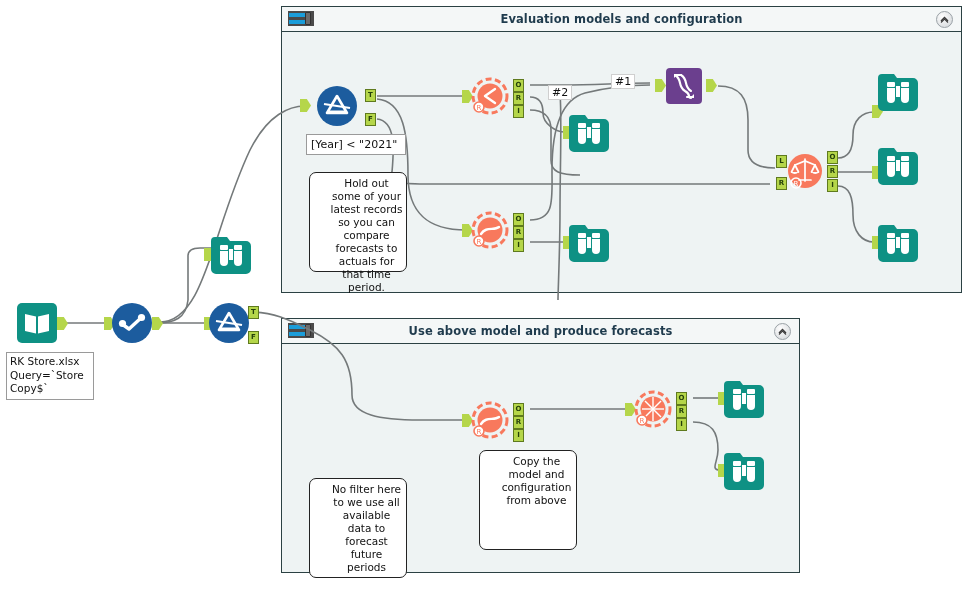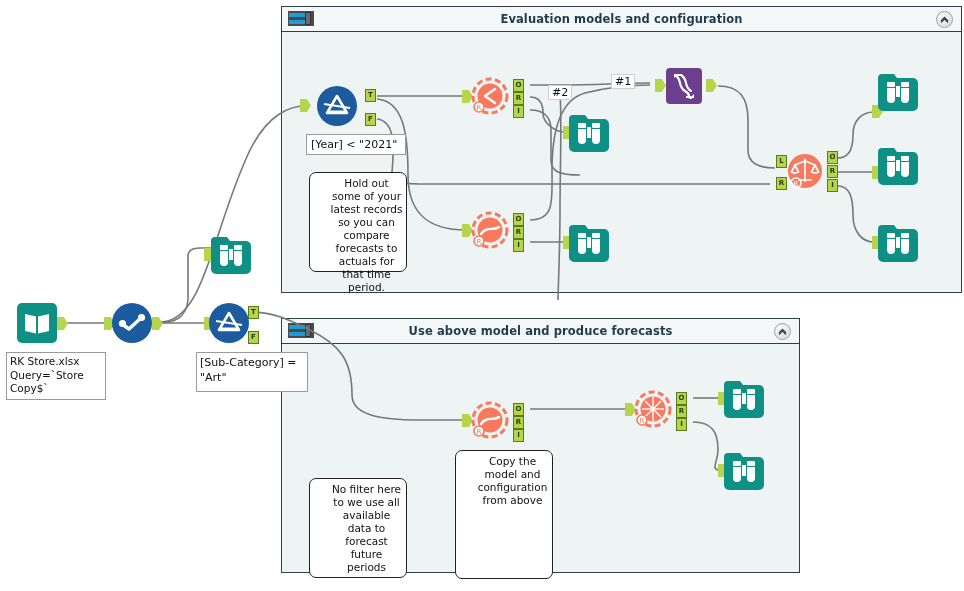--- a/index.html
+++ b/index.html
@@ -134,21 +134,21 @@
   <div class="tool" style="left:17px;top:303px;">
     <svg width="40" height="40" viewBox="0 0 40 40">
       <rect x="0" y="0" width="40" height="40" rx="5" fill="#0e9184"></rect>
       <path d="M8 11 L19 13.5 L19 30.5 L8 28 Z" fill="#fff"></path>
       <path d="M32 11 L21 13.5 L21 30.5 L32 28 Z" fill="#fff"></path>
       <rect x="19.2" y="13.4" width="1.6" height="17" fill="#0e9184"></rect>
     </svg>
   </div>
   <div class="anchor in" style="left:57px;top:317px;"></div>
 
-  <div class="note flat" style="left:6px;top:352px;width:100px;height:48px;font-size:10.5px;line-height:13.5px;padding:2px 3px;">
+  <div class="note flat" style="left:6px;top:352px;width:88px;height:48px;font-size:10.5px;line-height:13.5px;padding:2px 3px;">
     <div>RK Store.xlsx</div>
     <div>Query=`Store</div>
     <div>Copy$`</div>
   </div>
 
   <div class="anchor in" style="left:104px;top:317px;"></div>
   <div class="tool" style="left:112px;top:303px;">
     <svg width="40" height="40" viewBox="0 0 40 40">
       <circle cx="20" cy="20" r="20" fill="#1c5c9e"></circle>
       <path d="M10 21 L17 26 L30 14" fill="none" stroke="#fff" stroke-width="3.4" stroke-linecap="round" stroke-linejoin="round"></path>
@@ -177,24 +177,20 @@
     <svg width="40" height="40" viewBox="0 0 40 40">
       <circle cx="20" cy="20" r="20" fill="#1c5c9e"></circle>
       <path d="M10 27 L20 10 L30 27 Z" fill="none" stroke="#fff" stroke-width="2.6" stroke-linejoin="round"></path>
       <rect x="12" y="24.5" width="16" height="3.2" fill="#fff"></rect>
       <path d="M7 18 L33 22" stroke="#fff" stroke-width="2.2"></path>
     </svg>
   </div>
   <div class="anchor plain" style="left:248px;top:306px;">T</div>
   <div class="anchor plain" style="left:248px;top:331px;">F</div>
 
-  <div class="note flat" style="left:196px;top:352px;width:112px;height:40px;font-size:11px;line-height:15px;padding:2px 3px;">
-    <div>[Sub-Category]  =</div>
-    <div>"Art"</div>
-  </div>
 
   <div class="anchor in" style="left:300px;top:99px;"></div>
   <div class="tool" style="left:317px;top:86px;">
     <svg width="40" height="40" viewBox="0 0 40 40">
       <circle cx="20" cy="20" r="20" fill="#1c5c9e"></circle>
       <path d="M10 27 L20 10 L30 27 Z" fill="none" stroke="#fff" stroke-width="2.6" stroke-linejoin="round"></path>
       <rect x="12" y="24.5" width="16" height="3.2" fill="#fff"></rect>
       <path d="M7 18 L33 22" stroke="#fff" stroke-width="2.2"></path>
     </svg>
   </div>
@@ -351,21 +347,21 @@
           <path d="M23 17 h8 v11 a4 4 0 0 1 -8 0 Z"></path>
         <rect x="18" y="15" width="4" height="11"></rect>
       </g>
     </svg>
   </div>
 
   <div class="note round" style="left:309px;top:450px;width:98px;height:100px;margin-top:28px;">
     <span>No filter here to we use all available data to forecast future periods</span>
   </div>
 
-  <div class="note round" style="left:455px;top:450px;width:98px;height:129px;">
+  <div class="note round" style="left:479px;top:450px;width:98px;height:100px;">
     <span>Copy the model and configuration from above</span>
   </div>
 
   <div class="anchor in" style="left:462px;top:414px;"></div>
   <div class="tool sm" style="left:470px;top:401px;">
     <svg width="40" height="40" viewBox="0 0 40 40">
       <g stroke="#f8795d" stroke-width="3" fill="none">
         <circle cx="20" cy="19" r="17" stroke-dasharray="6 3.4"></circle>
       </g>
       <circle cx="20" cy="19" r="12.5" fill="#f8795d"></circle>

